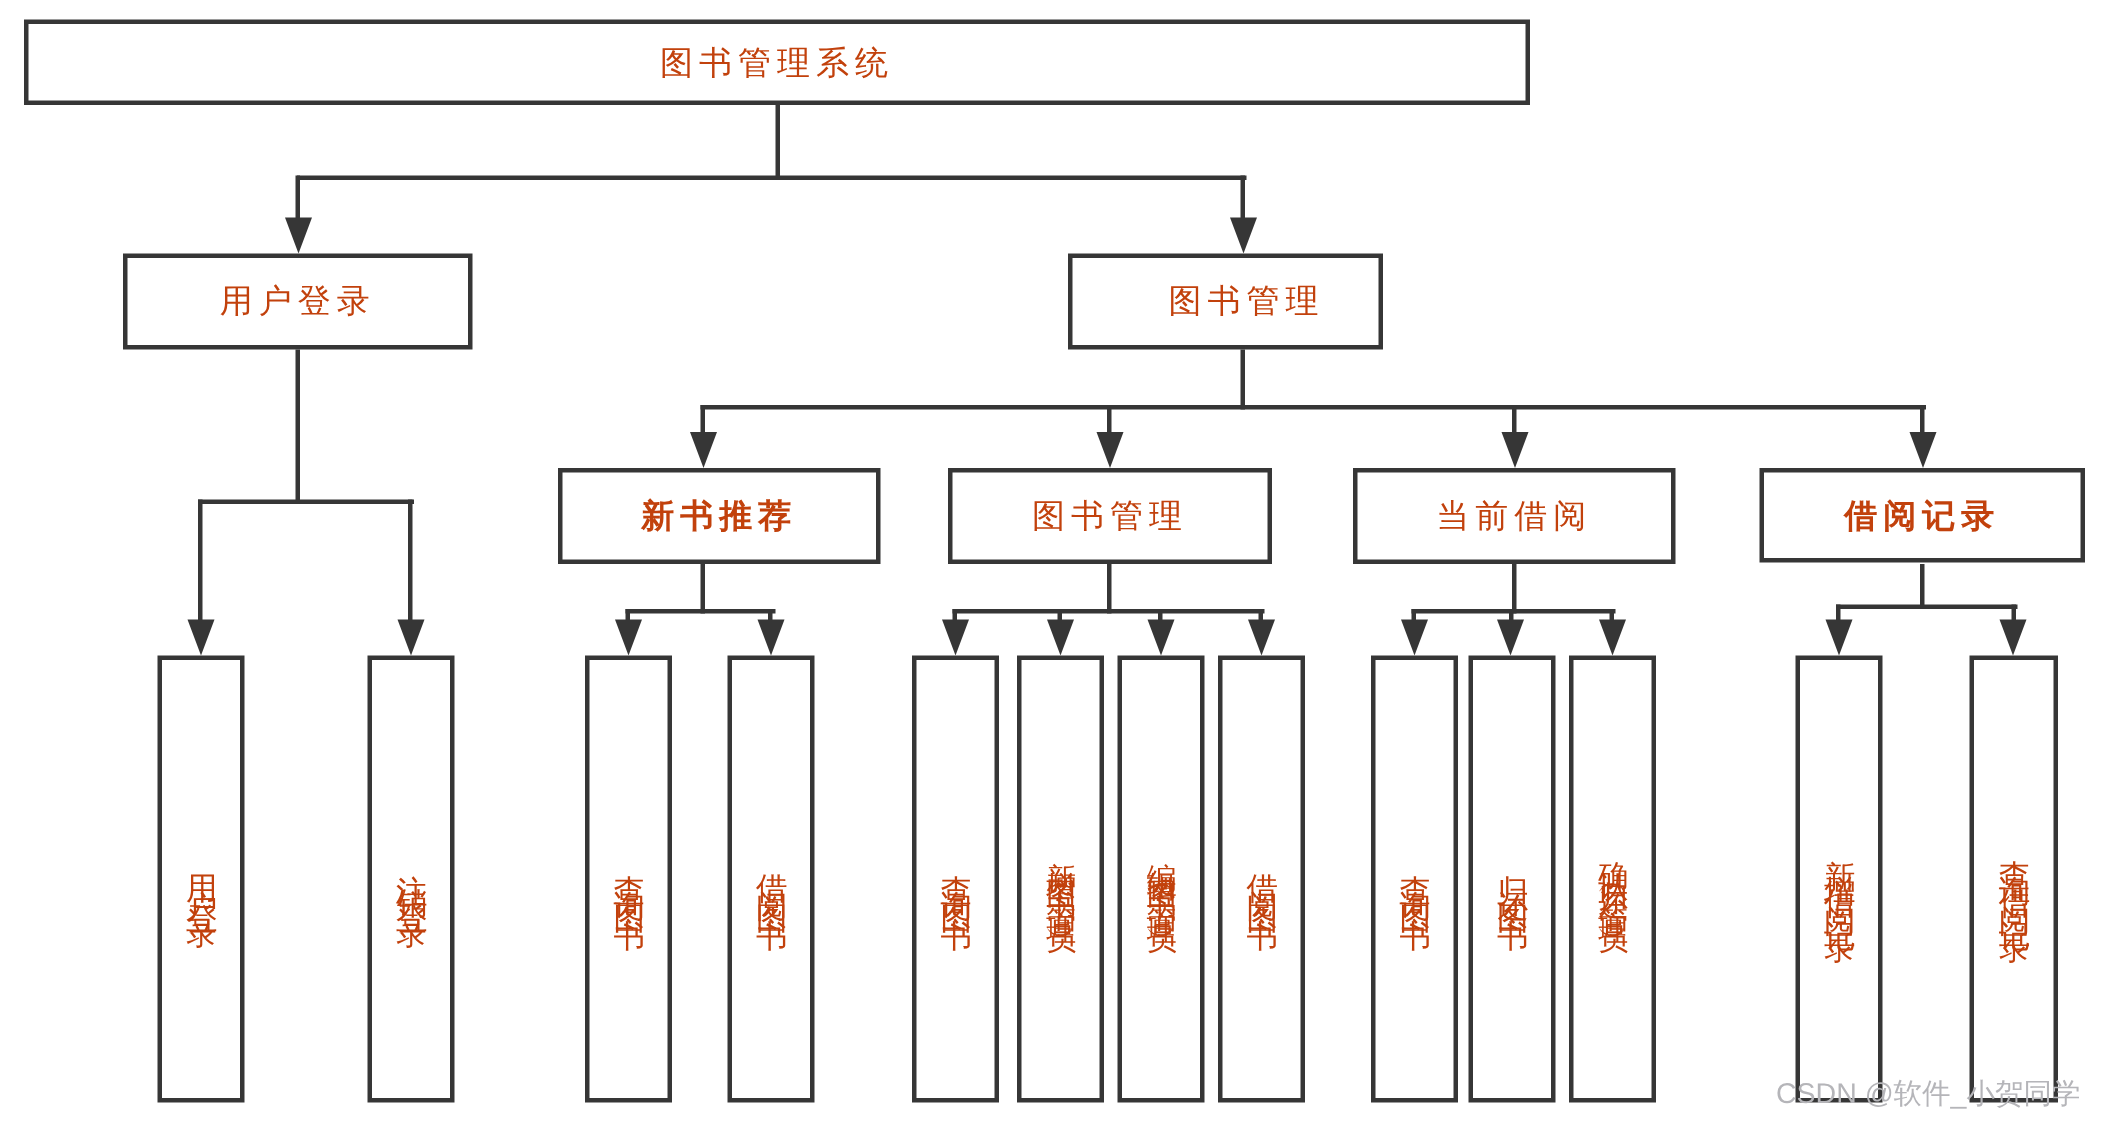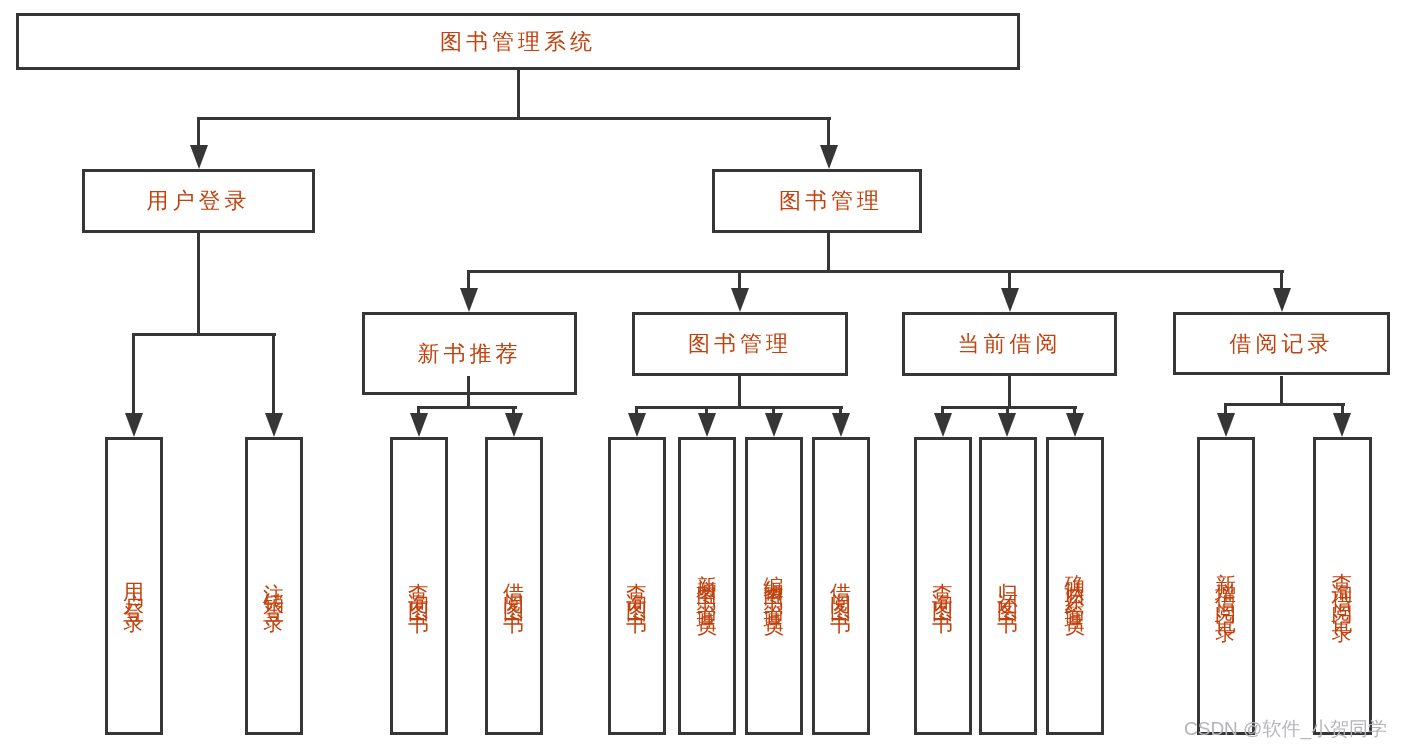--- a/index.html
+++ b/index.html
@@ -32,24 +32,24 @@
 </head>
 <body>
 
 <div class="stage">
 
   <div class="node h" style="left:16px;top:13px;width:1004px;height:57px;">图书管理系统</div>
 
   <div class="node h" style="left:82px;top:169px;width:233px;height:64px;">用户登录</div>
   <div class="node h" style="left:712px;top:169px;width:210px;height:64px;padding-left:28px;">图书管理</div>
 
-  <div class="node h" style="left:362px;top:312px;width:215px;height:83px;">新书推荐</div>
+  <div class="node h" style="left:372px;top:312px;width:215px;height:64px;font-weight:bold;">新书推荐</div>
   <div class="node h" style="left:632px;top:312px;width:216px;height:64px;">图书管理</div>
   <div class="node h" style="left:902px;top:312px;width:215px;height:64px;">当前借阅</div>
-  <div class="node h" style="left:1173px;top:312px;width:217px;height:63px;">借阅记录</div>
+  <div class="node h" style="left:1173px;top:312px;width:217px;height:63px;font-weight:bold;">借阅记录</div>
 
   <div class="node v" style="left:105px;top:437px;width:58px;height:298px;">用户登录</div>
   <div class="node v" style="left:245px;top:437px;width:58px;height:298px;">注销登录</div>
   <div class="node v" style="left:390px;top:437px;width:58px;height:298px;">查询图书</div>
   <div class="node v" style="left:485px;top:437px;width:58px;height:298px;">借阅图书</div>
   <div class="node v" style="left:608px;top:437px;width:58px;height:298px;">查询图书</div>
   <div class="node v tight" style="left:678px;top:437px;width:58px;height:298px;">新增图书（管理员）</div>
   <div class="node v tight" style="left:745px;top:437px;width:58px;height:298px;">编辑图书（管理员）</div>
   <div class="node v" style="left:812px;top:437px;width:58px;height:298px;">借阅图书</div>
   <div class="node v" style="left:914px;top:437px;width:58px;height:298px;">查询图书</div>

